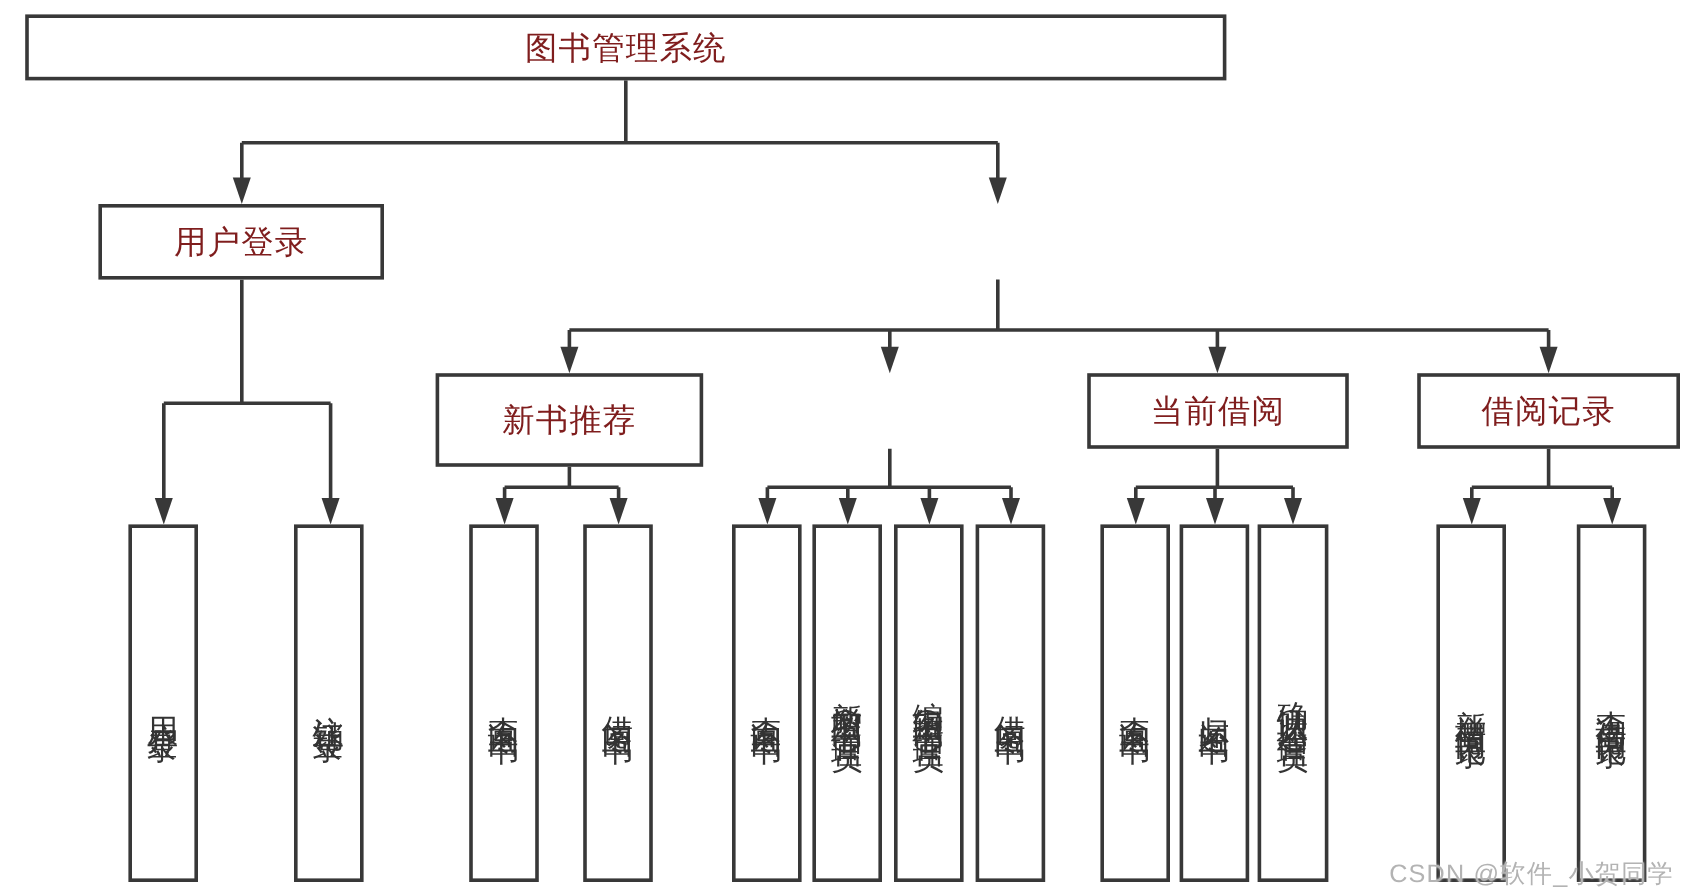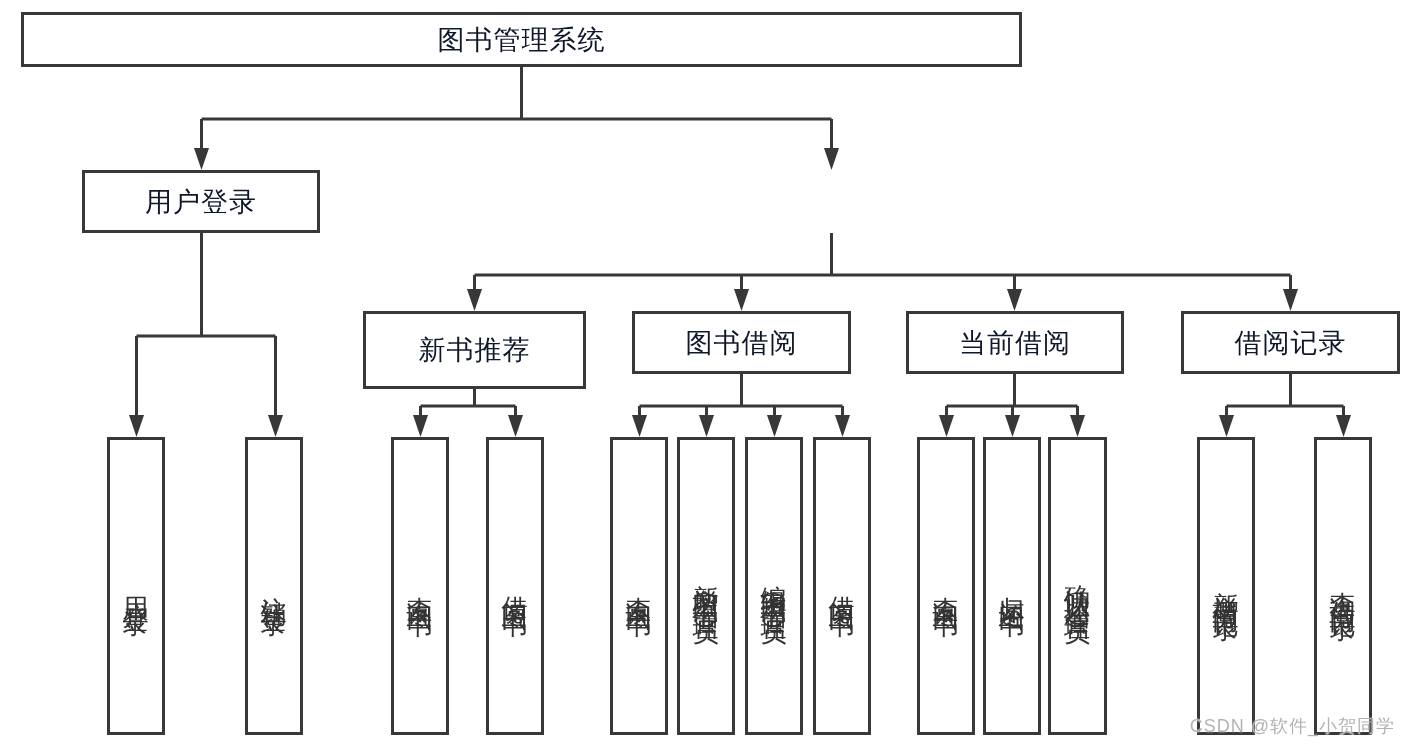--- a/index.html
+++ b/index.html
@@ -5,27 +5,27 @@
   html,body{margin:0;padding:0;background:#fff;}
   #canvas{
     position:relative;width:1405px;height:747px;background:#fff;overflow:hidden;
     font-family:"Liberation Sans","DejaVu Sans",sans-serif;
   }
   #wires{position:absolute;left:0;top:0;width:1405px;height:747px;}
   .node{
     position:absolute;box-sizing:border-box;background:#fff;
     border:3px solid #383838;display:flex;align-items:center;justify-content:center;
   }
-  .hbox{font-size:27px;color:#0f172a;letter-spacing:1px;white-space:nowrap;}
+  .hbox{font-size:27px;color:#7f1d1d;letter-spacing:1px;white-space:nowrap;}
   .vbox span{
     writing-mode:vertical-rl;text-orientation:mixed;
     font-size:26px;line-height:1;letter-spacing:5px;color:#333;white-space:nowrap;
   }
   .watermark{
-    position:absolute;top:714px;right:10px;font-size:18px;color:#b3b3b3;
+    position:absolute;top:714px;right:10px;font-size:21px;color:#b3b3b3;
     letter-spacing:1px;white-space:nowrap;text-shadow:0 0 2px #fff;
   }
 </style>
 </head>
 <body>
 
 <div id="canvas">
 
   <svg id="wires" viewBox="0 0 1405 747" xmlns="http://www.w3.org/2000/svg">
     <g stroke="#383838" stroke-width="3" fill="none">
@@ -71,23 +71,20 @@
     <span>图书管理系统</span>
   </div>
 
   <div class="node hbox" style="left:82px;top:170px;width:238px;height:63px">
     <span>用户登录</span>
   </div>
 
   <div class="node hbox" style="left:363px;top:311px;width:223px;height:78px">
     <span>新书推荐</span>
   </div>
-  <div class="node hbox" style="left:632px;top:311px;width:219px;height:63px">
-    <span>图书借阅</span>
-  </div>
   <div class="node hbox" style="left:1181px;top:311px;width:219px;height:63px">
     <span>借阅记录</span>
   </div>
   <div class="node hbox" style="left:906px;top:311px;width:218px;height:63px">
     <span>当前借阅</span>
   </div>
 
   <div class="node vbox" style="left:107px;top:437px;width:58px;height:298px">
     <span>用户登录</span>
   </div>

